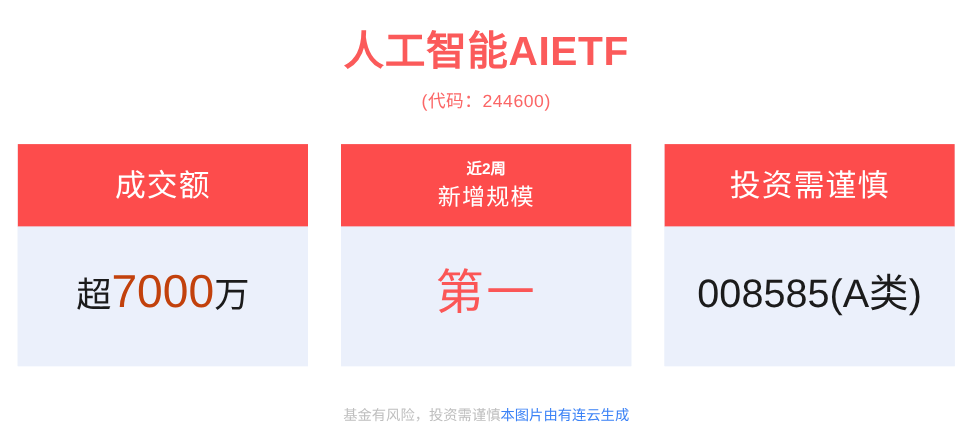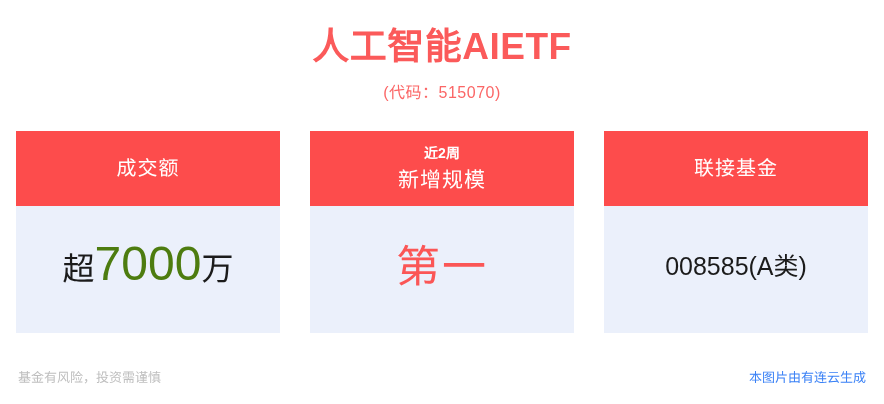--- a/index.html
+++ b/index.html
@@ -75,21 +75,21 @@
     justify-content: center;
     flex: 0 0 75px;
     box-sizing: border-box;
   }
   .card-header-eyebrow {
     font-size: 14px;
     line-height: 22px;
     font-weight: bold;
   }
   .card-header-title {
-    font-size: 20px;
+    font-size: 28px;
     line-height: 33px;
     font-weight: normal;
     letter-spacing: 1px;
   }
   .card-header.two-line .card-header-title {
     font-size: 21px;
     line-height: 32px;
   }
   .card-body {
     flex: 1 1 auto;
@@ -107,45 +107,45 @@
     align-items: baseline;
     justify-content: center;
     white-space: nowrap;
   }
   .val-dark {
     color: #1b1b1b;
     font-size: 32px;
     line-height: 40px;
   }
   .val-accent {
-    color: #4d7c0f;
-    font-size: 48px;
+    color: #c2410c;
+    font-size: 42px;
     line-height: 40px;
     letter-spacing: 0px;
   }
   .val-rank {
     color: #fb5656;
     font-size: 44px;
     line-height: 46px;
     letter-spacing: 2px;
   }
   .code-line {
     color: #1b1b1b;
-    font-size: 25px;
+    font-size: 36px;
     line-height: 35px;
     letter-spacing: 0px;
   }
 
   
   .footer {
     flex: 0 0 auto;
     height: 46px;
     display: flex;
     align-items: center;
-    justify-content: space-between;
+    justify-content: center;
     padding: 0 18px 6px 18px;
     box-sizing: border-box;
   }
   .footer-note {
     font-size: 13px;
     color: #bfbfbf;
     line-height: 18px;
   }
   .footer-credit {
     font-size: 13px;
@@ -153,21 +153,21 @@
     line-height: 18px;
   }
 </style>
 </head>
 <body>
 
 <div class="poster">
 
   <div class="header">
     <div class="poster-title">人工智能AIETF</div>
-    <div class="poster-subtitle">(代码：515070)</div>
+    <div class="poster-subtitle">(代码：244600)</div>
   </div>
 
   <div class="cards">
 
     <div class="card">
       <div class="card-header">
         <div class="card-header-title">成交额</div>
       </div>
       <div class="card-body">
         <div class="value-line">
@@ -183,21 +183,21 @@
         <div class="card-header-eyebrow">近2周</div>
         <div class="card-header-title">新增规模</div>
       </div>
       <div class="card-body">
         <div class="val-rank">第一</div>
       </div>
     </div>
 
     <div class="card">
       <div class="card-header">
-        <div class="card-header-title">联接基金</div>
+        <div class="card-header-title">投资需谨慎</div>
       </div>
       <div class="card-body">
         <div class="code-line">008585(A类)</div>
       </div>
     </div>
 
   </div>
 
   <div class="footer">
     <div class="footer-note">基金有风险，投资需谨慎</div>

